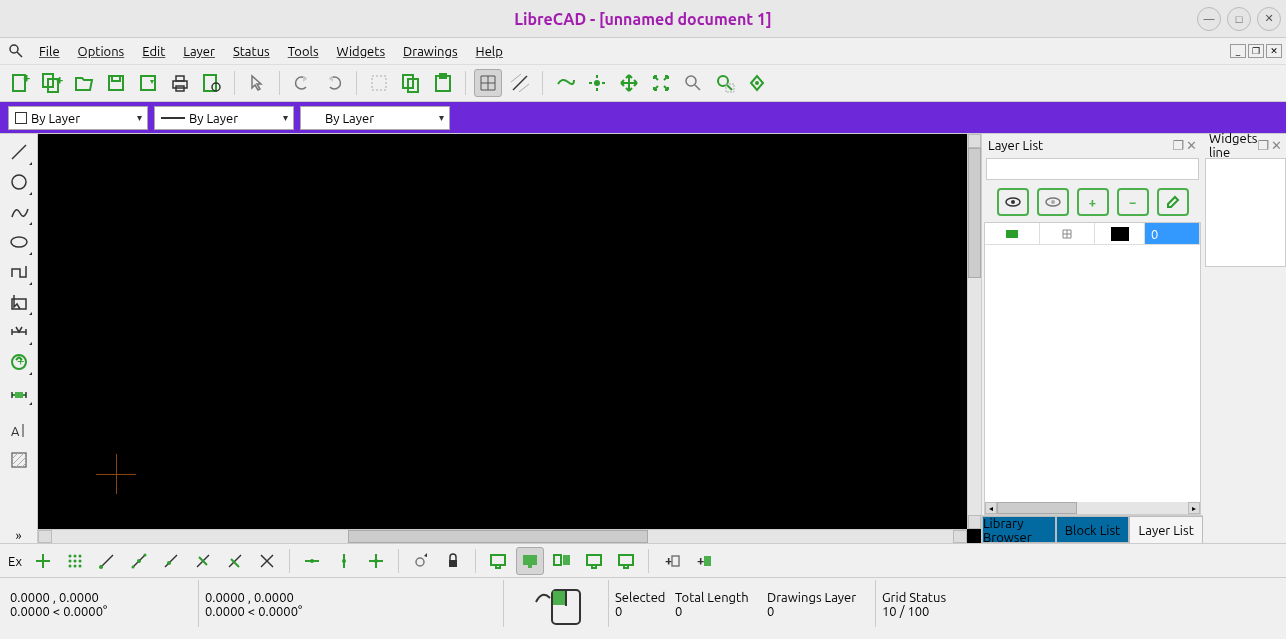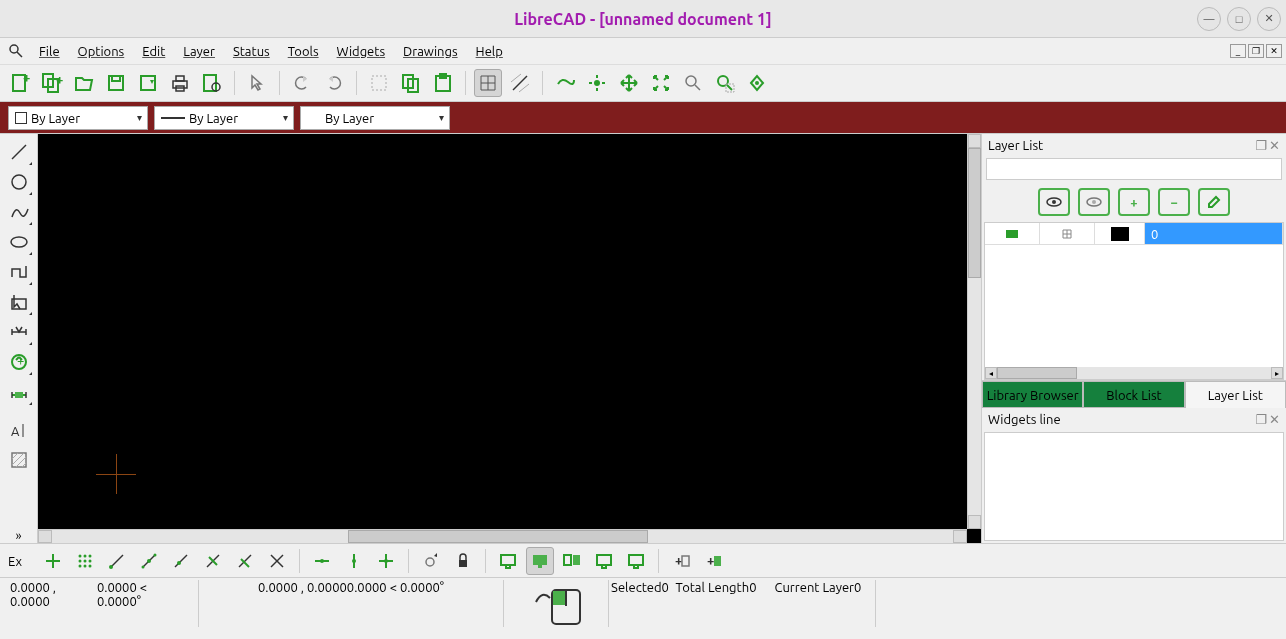--- a/index.html
+++ b/index.html
@@ -19,21 +19,21 @@
 .mdi-controls { position: absolute; right: 4px; display: flex; gap: 2px; }
 .mdi-btn { width: 16px; height: 14px; border: 1px solid #999; font-size: 9px; display: flex; align-items: center; justify-content: center; cursor: pointer; }
 
 
 .toolbar-main { height: 38px; background: #f0f0f0; border-top: 1px solid #ddd; border-bottom: 1px solid #ccc; display: flex; align-items: center; padding: 0 6px; gap: 4px; }
 .tb-btn { width: 28px; height: 28px; display: flex; align-items: center; justify-content: center; cursor: pointer; border-radius: 3px; }
 .tb-sep { width: 1px; height: 24px; background: #ccc; margin: 0 4px; }
 .tb-toggle-on { background: #d5d5d5; border: 1px solid #aaa; }
 
 
-.propbar { height: 32px; background: #7f1d1d; border-bottom: 1px solid #ccc; display: flex; align-items: center; padding: 0 8px; gap: 6px; }
+.propbar { height: 32px; background: #6d28d9; border-bottom: 1px solid #ccc; display: flex; align-items: center; padding: 0 8px; gap: 6px; }
 .combo { position: relative; height: 24px; border: 1px solid #aaa; background: #fff; display: flex; align-items: center; padding: 0 20px 0 6px; cursor: pointer; }
 .combo::after { content: '▾'; position: absolute; right: 5px; color: #333; font-size: 10px; }
 .swatch { width: 12px; height: 12px; border: 1px solid #333; margin-right: 4px; }
 .linepat { width: 24px; height: 2px; background: #333; margin-right: 4px; }
 
 
 .center { display: flex; height: 409px; }
 
 
 .left-tools { width: 38px; background: #f0f0f0; border-right: 1px solid #ccc; display: flex; flex-direction: column; align-items: center; padding-top: 4px; gap: 2px; }
@@ -48,53 +48,53 @@
 .canvas-cross::before { content: ''; position: absolute; width: 40px; height: 1px; background: #8B4513; left: -20px; top: 0; }
 .canvas-cross::after { content: ''; position: absolute; width: 1px; height: 40px; background: #8B4513; left: 0; top: -20px; }
 .vscroll { position: absolute; right: 0; top: 0; width: 14px; height: calc(100% - 14px); background: #e5e5e5; border-left: 1px solid #ccc; }
 .vscroll-btn { width: 100%; height: 14px; background: #ddd; border: 1px solid #bbb; }
 .vscroll-thumb { position: absolute; top: 14px; width: 100%; height: 130px; background: #ccc; border: 1px solid #aaa; }
 .hscroll { position: absolute; left: 0; bottom: 0; width: calc(100% - 14px); height: 14px; background: #e5e5e5; border-top: 1px solid #ccc; }
 .hscroll-btn { position: absolute; width: 14px; height: 100%; background: #ddd; border: 1px solid #bbb; }
 .hscroll-thumb { position: absolute; left: 310px; width: 300px; height: 100%; background: #ccc; border: 1px solid #aaa; }
 
 
-.right-panels { width: 305px; background: #f0f0f0; display: flex; flex-direction: column; border-left: 1px solid #ccc; }
+.right-panels { width: 305px; background: #f0f0f0; display: flex; flex-direction: row; border-left: 1px solid #ccc; }
 .panel-header { height: 22px; display: flex; align-items: center; padding: 0 6px; font-size: 13px; background: #f0f0f0; justify-content: space-between; }
 .panel-header-btns { display: flex; gap: 2px; font-size: 10px; color: #888; }
 .panel-header-btns span { cursor: pointer; }
 .layer-search { margin: 2px 4px; height: 22px; border: 1px solid #ccc; background: #fff; }
 .layer-toolbar { display: flex; gap: 8px; padding: 6px 8px; justify-content: center; }
 .layer-tb-btn { width: 32px; height: 28px; border: 2px solid #4BB04B; border-radius: 4px; display: flex; align-items: center; justify-content: center; cursor: pointer; color: #4BB04B; font-size: 14px; }
 .layer-row { display: flex; height: 22px; background: #fff; border-bottom: 1px solid #ddd; }
 .layer-cell { width: 55px; display: flex; align-items: center; justify-content: center; border-right: 1px solid #ddd; }
 .layer-cell.color { width: 50px; }
 .layer-cell.name { flex: 1; justify-content: flex-start; padding-left: 6px; background: #3399FF; color: #fff; }
 .layer-color-box { width: 18px; height: 14px; background: #000; }
 .layer-list-body { flex: 1; background: #fff; border: 1px solid #ccc; margin: 0 2px; overflow: hidden; position: relative; }
 .layer-hscroll { position: absolute; bottom: 0; left: 0; right: 0; height: 12px; background: #e5e5e5; }
 .layer-hscroll-btn { position: absolute; width: 12px; height: 100%; background: #ddd; border: 1px solid #bbb; font-size: 8px; display: flex; align-items: center; justify-content: center; }
 .layer-hscroll-thumb { position: absolute; left: 12px; width: 80px; height: 100%; background: #ccc; border: 1px solid #aaa; }
 
 .tabs { display: flex; height: 28px; border-top: 1px solid #ccc; }
-.tab { flex: 1; display: flex; align-items: center; justify-content: center; cursor: pointer; border: 1px solid #bbb; background: #15803d; font-size: 12px; }
+.tab { flex: 1; display: flex; align-items: center; justify-content: center; cursor: pointer; border: 1px solid #bbb; background: #0369a1; font-size: 12px; }
 .tab.active { background: #f5f5f5; border-bottom: none; }
 
 .cmdline-panel { height: 135px; display: flex; flex-direction: column; }
 .cmdline-body { flex: 1; background: #fff; border: 1px solid #ccc; margin: 2px; }
 .cmdline-input-row { display: flex; align-items: center; padding: 3px 4px; gap: 4px; }
 .cmdline-input { flex: 1; height: 20px; border: 1px solid #ccc; background: #fff; padding: 0 4px; }
 
 
 .snap-toolbar { height: 34px; background: #f0f0f0; border-top: 1px solid #ccc; display: flex; align-items: center; padding: 0 8px; gap: 4px; }
-.snap-label { font-size: 13px; margin-right: 13px; }
+.snap-label { font-size: 13px; margin-right: 3px; }
 
 
 .statusbar { height: 52px; background: #f0f0f0; border-top: 1px solid #ccc; display: flex; align-items: stretch; padding: 2px 6px; gap: 2px; }
-.status-cell { display: flex; flex-direction: row; justify-content: center; padding: 0 4px; }
+.status-cell { display: flex; flex-direction: column; justify-content: center; padding: 0 4px; }
 .status-cell.wide { width: 190px; }
 .status-cell.wide2 { width: 300px; }
 .status-sep { width: 1px; background: #ccc; }
 .status-header-cell { font-size: 13px; }
 .mouse-widget { display: flex; align-items: center; justify-content: center; width: 100px; }
 
 svg { display: block; }
 .ico-green { stroke: #2A9D2A; fill: none; stroke-width: 2; }
 .ico-gray { stroke: #777; fill: none; stroke-width: 1.5; }
 .ico-dark { stroke: #333; fill: none; stroke-width: 1.5; }
@@ -632,19 +632,21 @@
   <div class="status-sep"></div>
   <div class="status-cell" style="width:58px;">
     <div class="status-header-cell">Selected</div>
     <div>0</div>
   </div>
   <div class="status-cell" style="width:90px;">
     <div class="status-header-cell">Total Length</div>
     <div>0</div>
   </div>
   <div class="status-cell" style="width:110px;">
-    <div class="status-header-cell">Current Layer</div>
+    <div class="status-header-cell">Drawings Layer</div>
     <div>0</div>
   </div>
   <div class="status-sep"></div>
   <div class="status-cell" style="flex:1;">
+    <div class="status-header-cell">Grid Status</div>
+    <div>10 / 100</div>
   </div>
 </div>
 
 </body></html>

